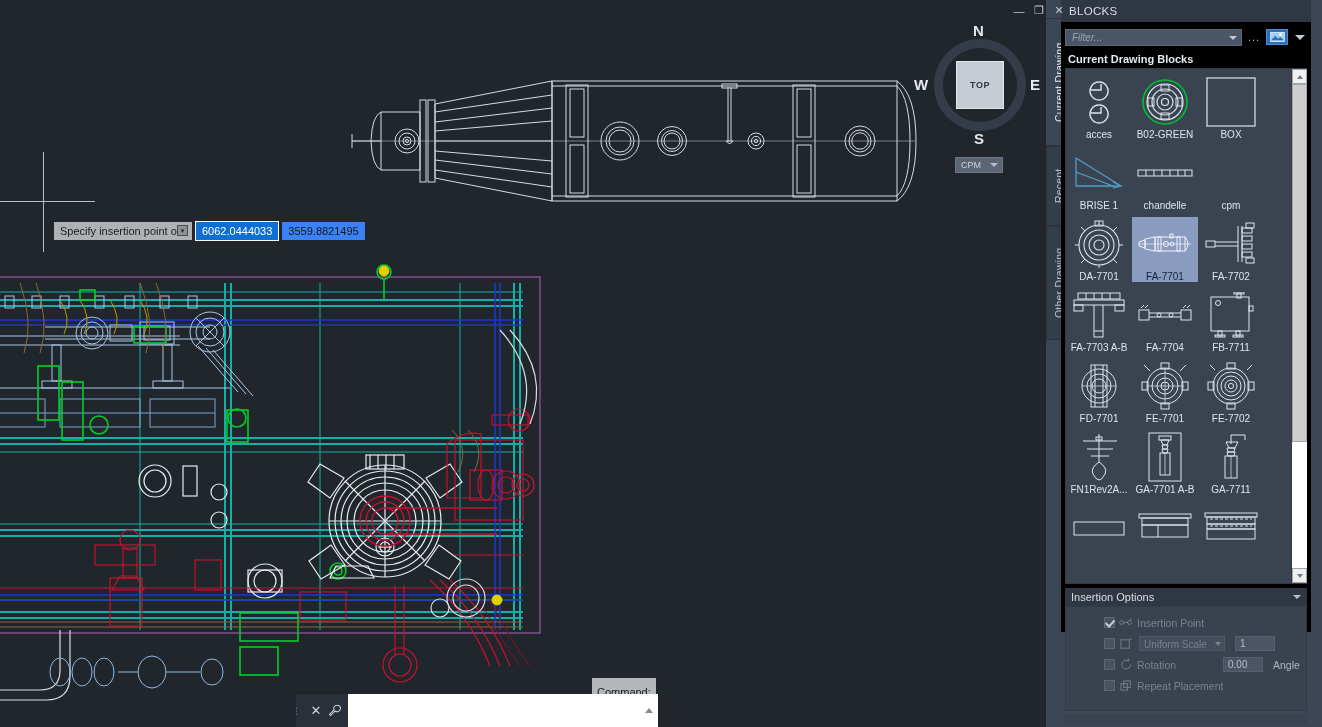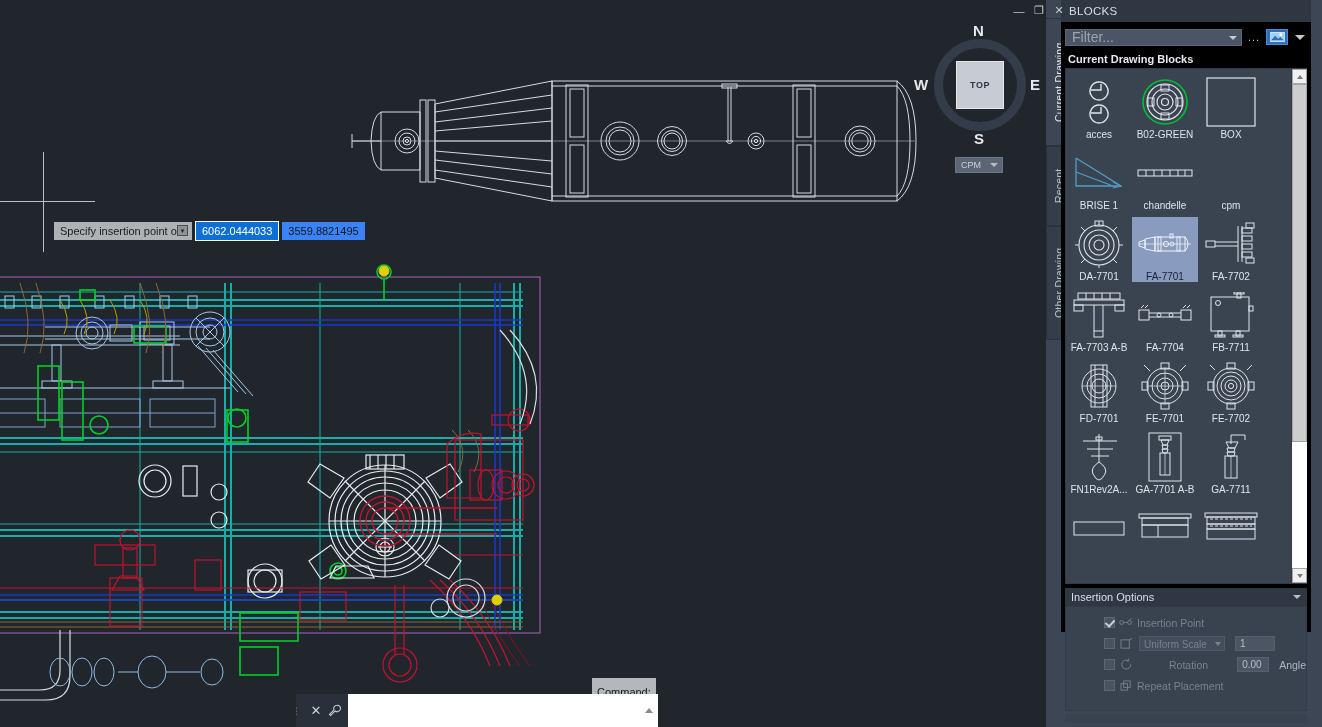--- a/index.html
+++ b/index.html
@@ -93,21 +93,21 @@
 
   #pal-body { position:absolute; left:15px; top:0; width:250px; height:632px;
     background:#000000; }
   #pal-title { height:22px; background:#2f3743; color:#d9dee6;
     font-size:11.5px; display:flex; align-items:center; padding-left:8px;
     letter-spacing:.3px; }
   #pal-filterrow { height:30px; display:flex; align-items:center;
     padding:0 4px; gap:5px; }
   #filter-box { flex:1; height:17px; background:#4a5565; border:1px solid #5c6878;
     position:relative; display:flex; align-items:center; padding-left:6px; }
-  #filter-box .ph { color:#9aa4b1; font-size:14px; }
+  #filter-box .ph { color:#9aa4b1; font-size:10px; font-style:italic; }
   #filter-box .arw { position:absolute; right:4px; top:6px;
     border-left:4px solid transparent; border-right:4px solid transparent;
     border-top:4px solid #c3cad3; }
   .hdr-btn { color:#b3bcc7; font-size:11px; cursor:pointer;
     display:flex; align-items:center; justify-content:center; }
   #btn-dots { width:14px; letter-spacing:1px; }
   #btn-thumbs { width:22px; height:16px; background:#2f6fb8;
     border:1px solid #4a8ad0; }
   #btn-thumbs svg { display:block; }
   #btn-viewdd { width:14px; }
@@ -930,21 +930,21 @@
         </div>
 
         <div class="opt-row">
           <span class="opt-chk"></span>
           <span class="opt-ico">
             <svg width="13" height="13" viewBox="0 0 14 14">
               <path d="M11.5 7 a4.8 4.8 0 1 1 -2.2 -4" fill="none" stroke="#79828f"></path>
               <path d="M9.3 0.6 l0.2 2.6 l-2.6 -0.2" fill="none" stroke="#79828f"></path>
             </svg>
           </span>
-          <span class="opt-lbl" style="width:76px;margin-left:32px;">Rotation</span>
+          <span class="opt-lbl" style="width:76px;">Rotation</span>
           <span class="opt-num">0.00</span>
           <span class="opt-unit">Angle</span>
         </div>
 
         <div class="opt-row">
           <span class="opt-chk"></span>
           <span class="opt-ico">
             <svg width="13" height="12" viewBox="0 0 14 13">
               <rect x="1" y="4" width="7" height="7" fill="none" stroke="#79828f"></rect>
               <rect x="4" y="1" width="7" height="7" fill="none" stroke="#79828f"></rect>

